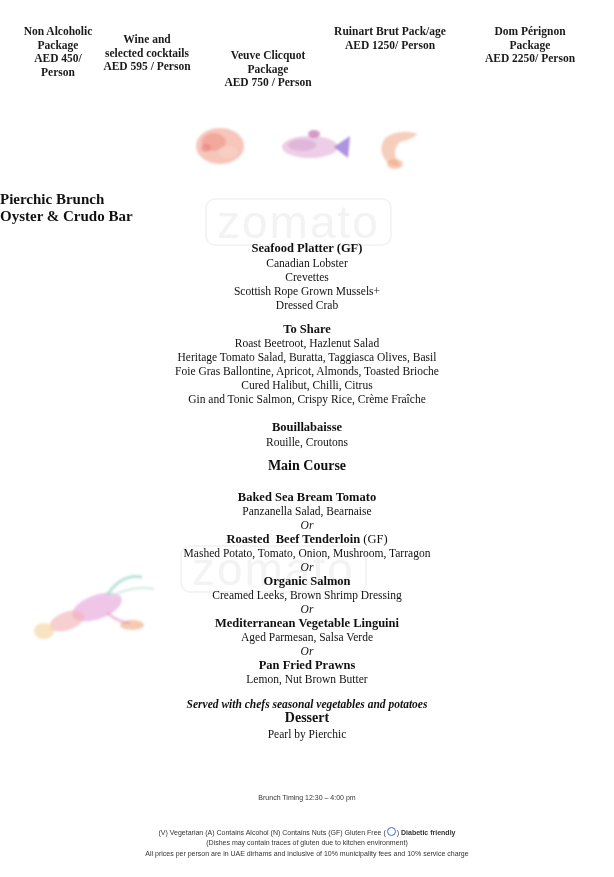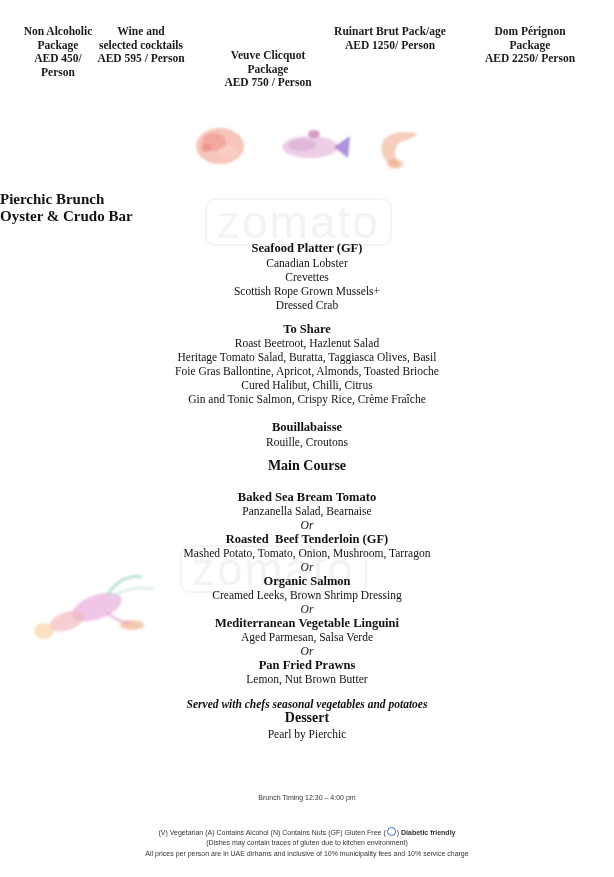--- a/index.html
+++ b/index.html
@@ -22,21 +22,21 @@
       border: 2px solid #f4f4f4; border-radius: 10px; padding: 0 10px; line-height: 44px;
     }
     .title {
       position: absolute; left: 0; width: 614px; text-align: left;
       font-weight: bold; font-size: 15px; line-height: 17px;
     }
     .h {
       position: absolute; left: 0; width: 614px; text-align: center;
       font-weight: bold; font-size: 12.5px; line-height: 14px;
     }
-    .h .light { font-weight: bold; text-align: center; }
+    .h .light { font-weight: normal; text-align: center; }
     .h-big { font-size: 14px; }
     .l {
       position: absolute; left: 0; width: 614px; text-align: center;
       font-size: 11.5px; line-height: 14px;
     }
     .or { font-style: italic; }
     .served { font-weight: bold; font-style: italic; }
     .footer {
       position: absolute; left: 0; width: 614px; text-align: center;
       font-family: "Liberation Sans", "DejaVu Sans", sans-serif; color: #333;
@@ -51,21 +51,21 @@
 </head>
 <body>
 
 <div class="packages">
   <div class="pkg" style="left:18px;width:80px;">
     <div>Non Alcoholic</div>
     <div>Package</div>
     <div>AED 450/</div>
     <div>Person</div>
   </div>
-  <div class="pkg" style="left:91px;width:100px;">
+  <div class="pkg" style="left:97px;width:100px;margin-top:8px;">
     <div>Wine and</div>
     <div>selected cocktails</div>
     <div>AED 595 / Person</div>
   </div>
   <div class="pkg" style="left:218px;width:100px;margin-top:24px;">
     <div>Veuve Clicquot</div>
     <div>Package</div>
     <div>AED 750 / Person</div>
   </div>
   <div class="pkg" style="left:330px;width:120px;">

